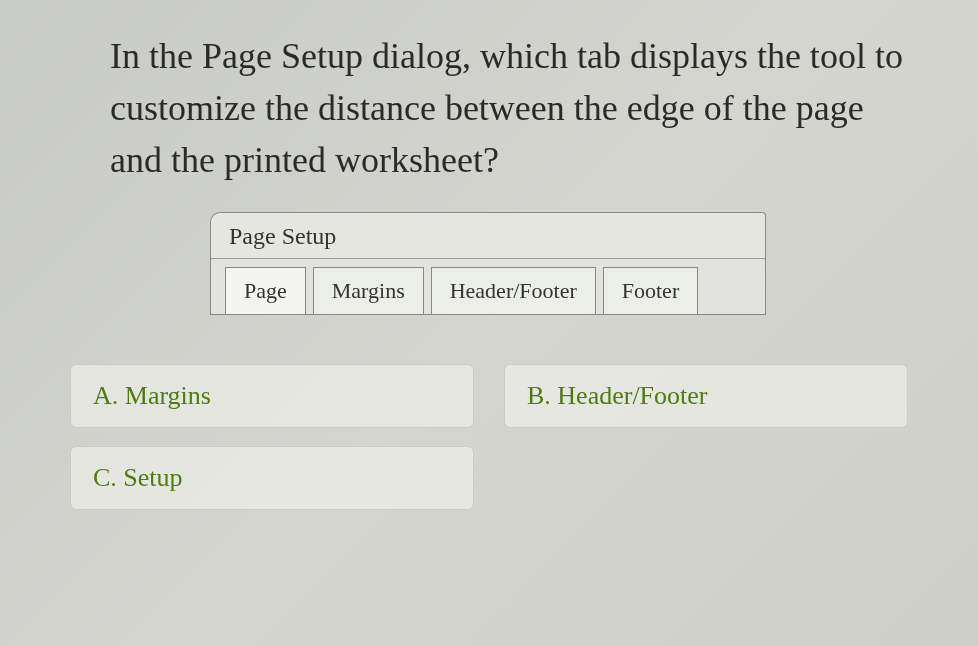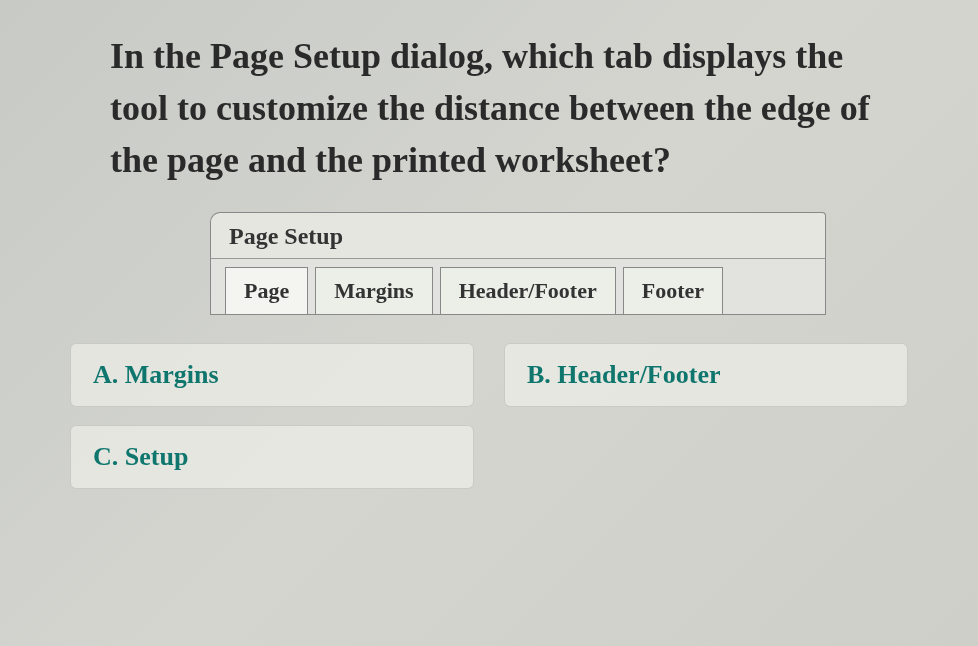--- a/index.html
+++ b/index.html
@@ -1,36 +1,36 @@
 <!DOCTYPE html>
 <html><head>
 <meta charset="utf-8">
 <style>
-  * { box-sizing: border-box; margin: 0; padding: 0; font-weight: bold; }
+  * { box-sizing: border-box; margin: 0; padding: 0; }
   body {
     width: 978px;
     height: 646px;
     background: linear-gradient(135deg, #c8cac6 0%, #d4d5cf 50%, #cecfc9 100%);
     font-family: Georgia, 'Times New Roman', serif;
     padding: 30px 50px 20px 50px;
     overflow: hidden;
     position: relative;
   }
   .question {
     font-size: 36px;
     line-height: 1.45;
     color: #2a2a2a;
     text-align: left;
     padding: 0 20px 0 60px;
     margin-bottom: 25px;
   }
   .dialog-preview {
     margin-left: 160px;
-    margin-bottom: 28px;
-    width: 616px;
+    margin-bottom: 49px;
+    width: 556px;
   }
   .dialog-title {
     border: 1px solid #888;
     border-bottom: none;
     border-top-left-radius: 10px;
     border-top-right-radius: 4px;
     padding: 10px 18px 8px 18px;
     font-size: 24px;
     color: #333;
     background: #e6e6e1;
@@ -61,21 +61,21 @@
     column-gap: 30px;
     row-gap: 18px;
     padding: 0 20px;
   }
   .answer {
     background: rgba(245,246,241,0.55);
     border: 1px solid rgba(150,150,150,0.35);
     border-radius: 6px;
     padding: 16px 22px;
     font-size: 26px;
-    color: #0f766e;
+    color: #4d7c0f;
     cursor: pointer;
   }
 </style>
 </head>
 <body>
 
 <div class="question">In the Page Setup dialog, which tab displays the tool to customize the distance between the edge of the page and the printed worksheet?</div>
 
 <div class="dialog-preview">
   <div class="dialog-title">Page Setup</div>

